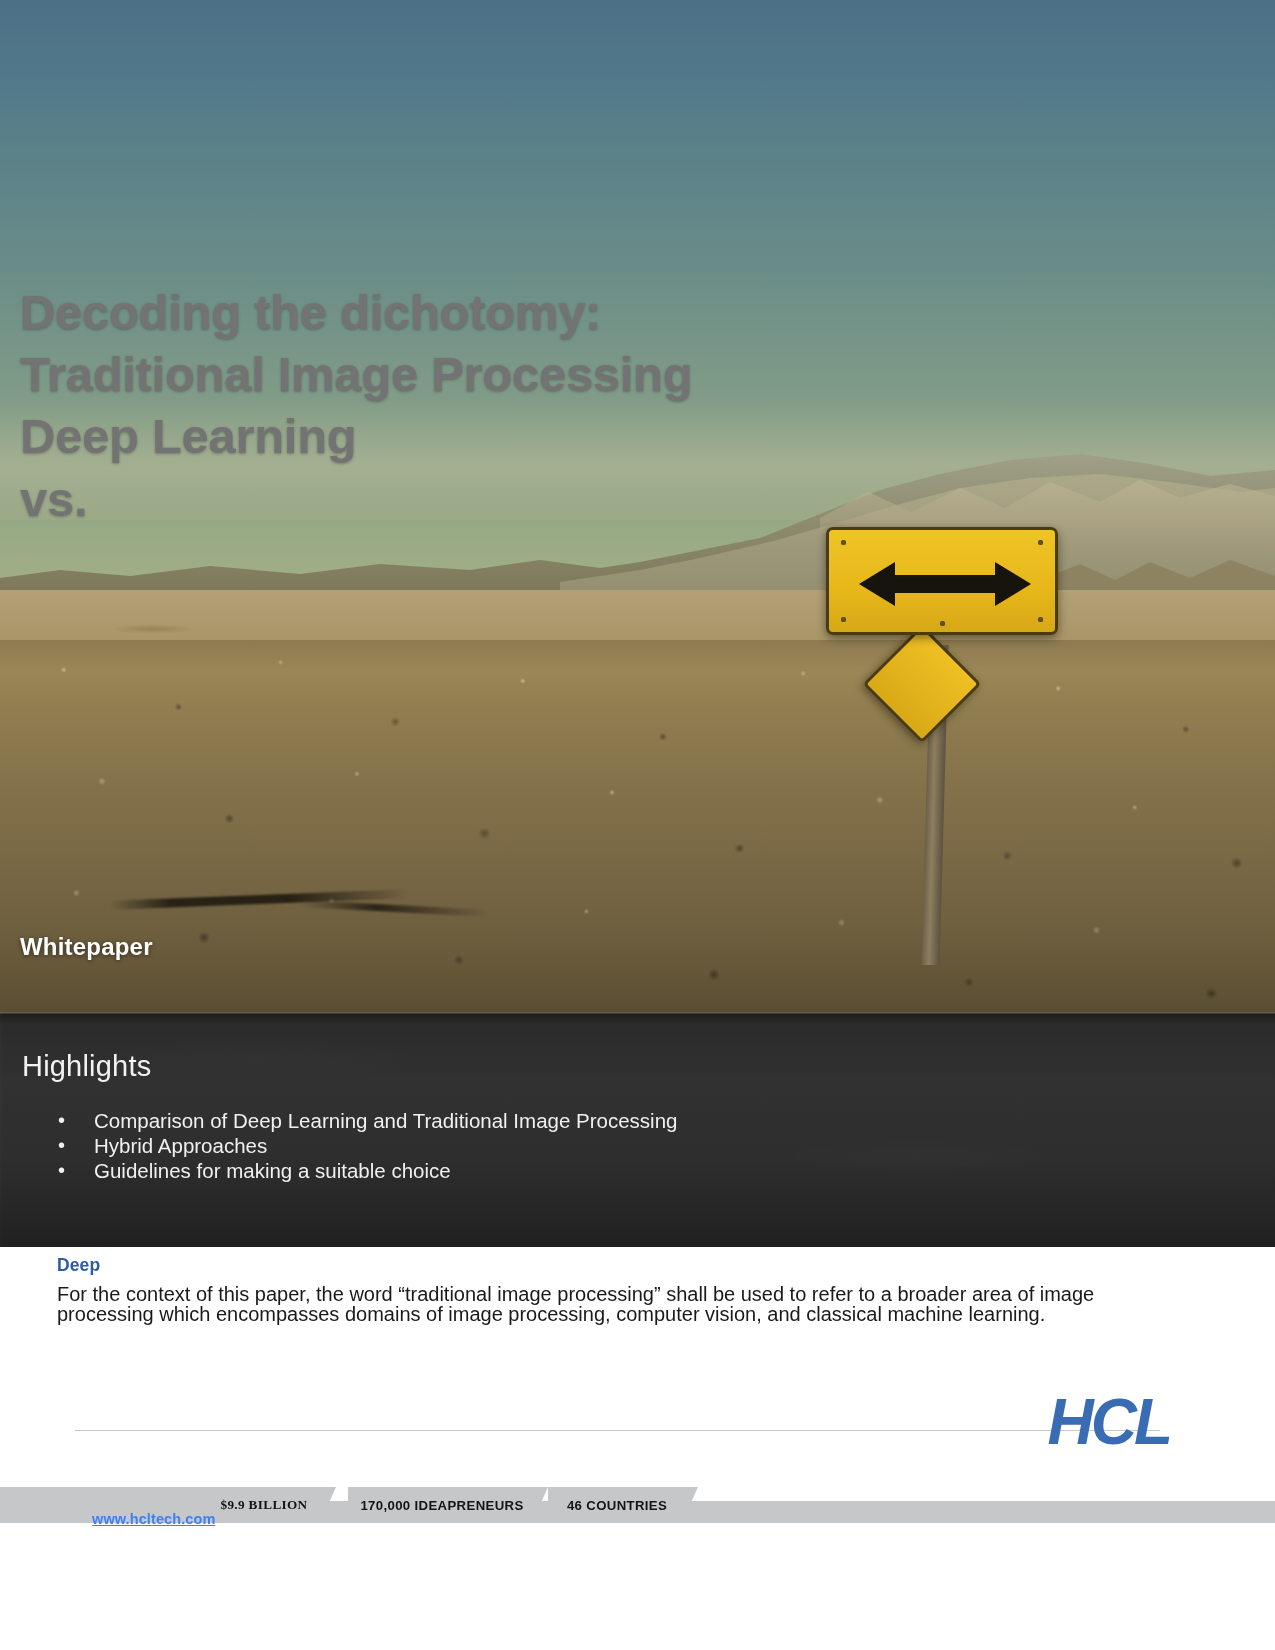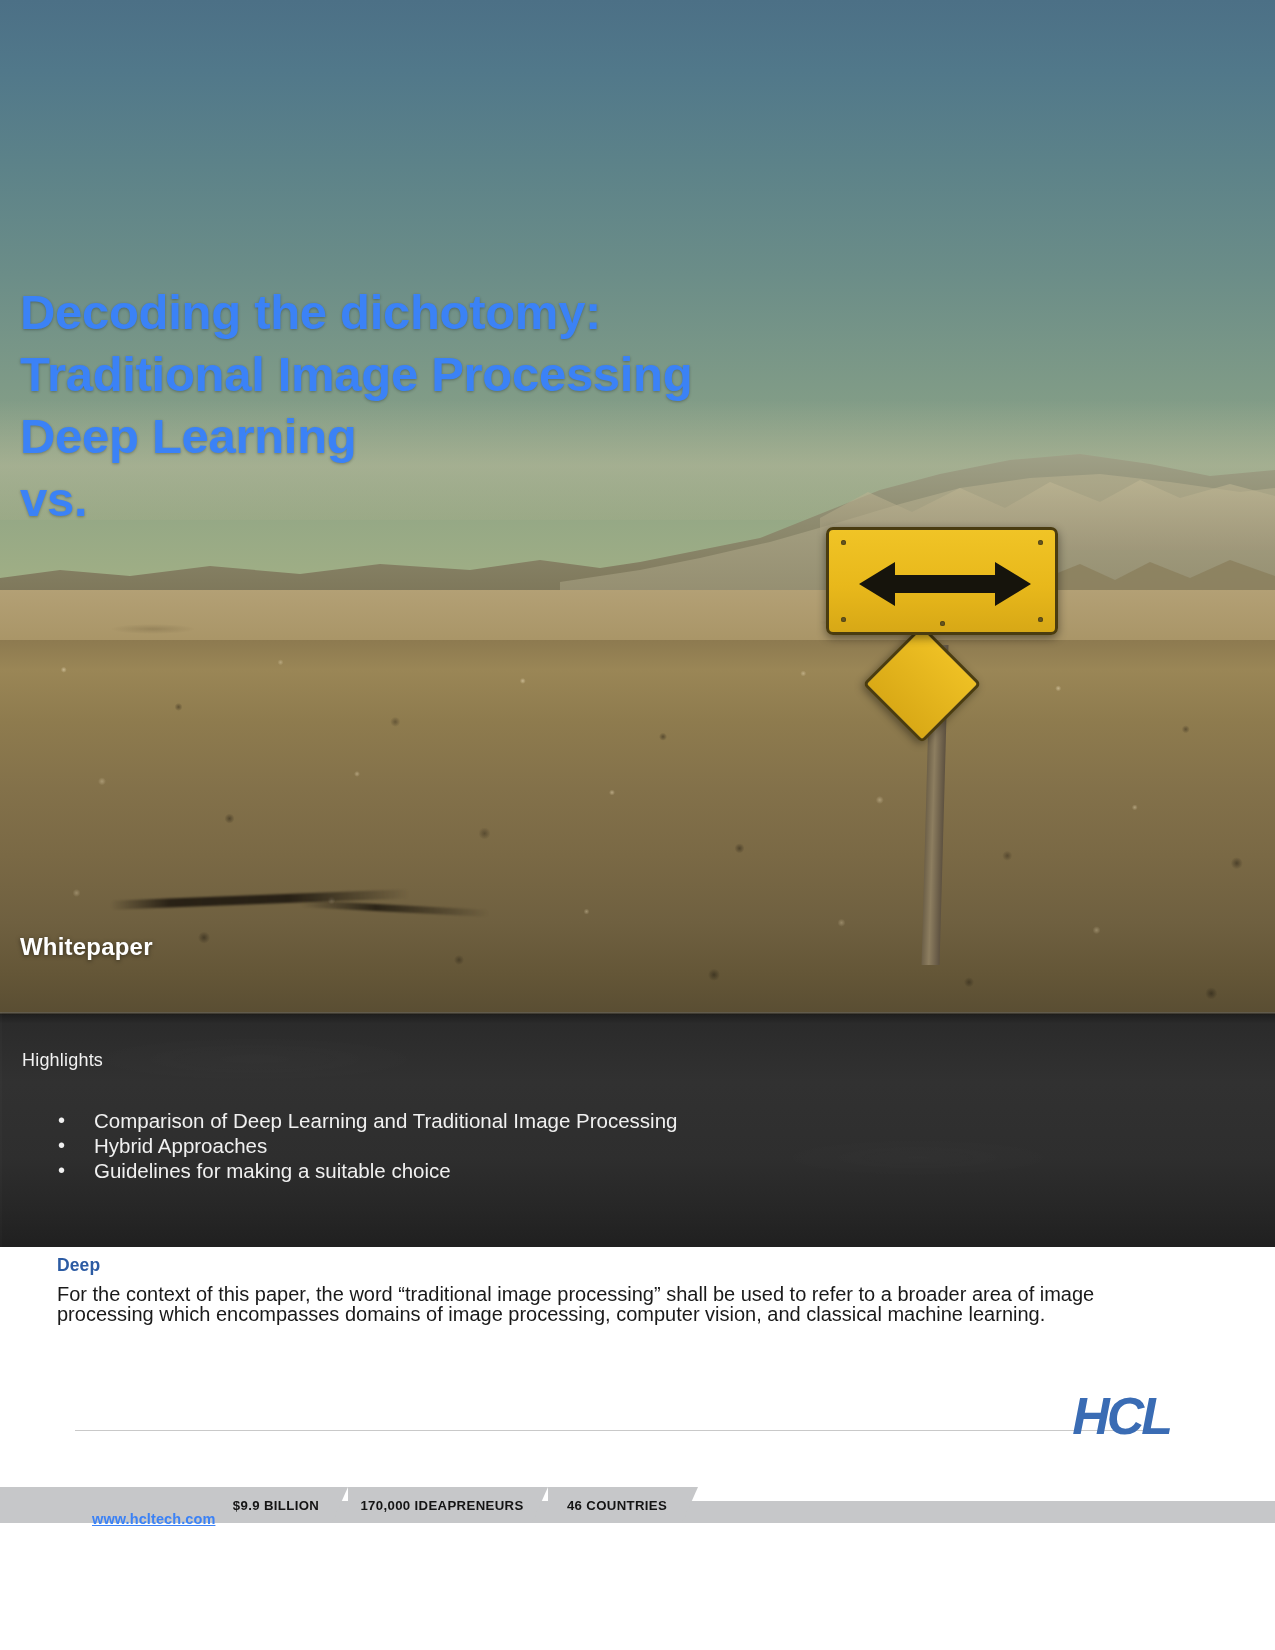--- a/index.html
+++ b/index.html
@@ -92,41 +92,41 @@
   .sign-diamond { position:absolute; left:68px; top:127px; width:84px; height:84px;
     background:linear-gradient(180deg,#eec024,#d9a916);
     border:3px solid #4a3c10; transform:rotate(45deg); border-radius:5px;
     box-shadow:0 3px 9px rgba(0,0,0,.4); }
   .arrow-svg { position:absolute; left:30px; top:30px; }
   .bolt { position:absolute; width:5px; height:5px; border-radius:50%;
     background:#6b5a22; box-shadow:inset 0 0 2px #2b2208; }
 
   
   .hero-title { position:absolute; left:20px; top:281px; width:820px;
-    color:#3b82f6; font-weight:700; font-size:49px; line-height:1.27;
+    color:#737373; font-weight:700; font-size:49px; line-height:1.27;
     font-stretch:condensed; letter-spacing:-.3px;
     text-shadow:0 1px 3px rgba(0,0,0,.28); }
   .hero-title div { white-space:nowrap; }
   .whitepaper { position:absolute; left:20px; top:933px;
     color:#ffffff; font-size:24px; font-weight:700; letter-spacing:.2px;
     text-shadow:0 1px 4px rgba(0,0,0,.5); }
 
   
   .dark-band { position:absolute; left:0; top:1012px; width:1275px; height:235px;
     background:linear-gradient(180deg,#1c1c1c 0%, #2b2b2b 5%, #313131 30%, #2e2e2e 62%, #262626 85%, #202020 100%); }
   .band-tex { position:absolute; inset:0; opacity:.5;
     background:
       linear-gradient(90deg, rgba(255,255,255,.03) 0 2px, transparent 2px 70px),
       radial-gradient(ellipse 300px 40px at 20% 20%, rgba(255,255,255,.035), transparent 70%),
       radial-gradient(ellipse 260px 35px at 72% 62%, rgba(255,255,255,.03), transparent 70%); }
   .band-topline { position:absolute; left:0; top:0; width:100%; height:3px;
     background:linear-gradient(180deg, rgba(200,185,150,.5), rgba(0,0,0,.55)); }
 
   .highlights-title { position:absolute; left:22px; top:1050px;
-    color:#f2f2f2; font-size:18px; font-weight:400; letter-spacing:.2px; }
+    color:#f2f2f2; font-size:29px; font-weight:400; letter-spacing:.2px; }
 
   .hl-list { position:absolute; left:46px; top:1108px; width:900px;
     list-style:none; }
   .hl-list li { position:relative; color:#f0f0f0; font-size:20.5px;
     line-height:25px; padding-left:48px; }
   .hl-list li .bullet { position:absolute; left:12px; top:0;
     color:#f0f0f0; font-size:20px; line-height:25px; }
 
   .photo-credit { position:absolute; right:22px; top:1227px; width:420px;
     text-align:right; color:#e4c49b; font-size:15.5px; line-height:19px; }
@@ -134,21 +134,21 @@
   
   .note-head { position:absolute; left:57px; top:1255px;
     color:#2c5ba3; font-size:17.5px; font-weight:700; letter-spacing:.1px; }
   .note-body { position:absolute; left:57px; top:1285px; width:1062px;
     color:#1a1a1a; font-size:20px; line-height:19.5px; text-align:left; }
 
   
   .footer-rule { position:absolute; left:75px; top:1430px; width:1085px; height:1px;
     background:#c9c9c9; }
   .hcl-logo { position:absolute; right:105px; top:1390px;
-    color:#3a6cb4; font-size:52px; font-weight:700; font-style:italic;
+    color:#3a6cb4; font-size:64px; font-weight:700; font-style:italic;
     letter-spacing:-3px; line-height:1; }
 
   .banner { position:absolute; left:0; top:1487px; width:1275px; height:44px; }
   .banner-tail { position:absolute; left:0; top:14px; width:1275px; height:22px;
     background:#c6c7c9; }
   .chev { position:absolute; top:0; height:36px; background:#c6c7c9;
     display:flex; align-items:center; justify-content:center;
     color:#141414; font-size:13.2px; font-weight:700; letter-spacing:.35px;
     clip-path:polygon(0 0, 100% 0, calc(100% - 16px) 100%, 0 100%); padding-right:12px; }
   .chev.first { clip-path:polygon(0 0, 100% 0, calc(100% - 16px) 100%, 0 100%); }
@@ -252,19 +252,19 @@
 
   <div class="note-head">Deep</div>
   <div class="note-body">For the context of this paper, the word “traditional image processing” shall be used to refer to a broader area of image processing which encompasses domains of image processing, computer vision, and classical machine learning.</div>
 
   <div class="footer-rule"></div>
   <div class="hcl-logo">HCL</div>
 
   <div class="banner">
     <div class="banner-tail"></div>
     <div class="chev first" style="left:0px;   width:250px;"></div>
-    <div class="chev" style="left:216px; width:132px;">$9.9 BILLION</div>
+    <div class="chev" style="left:204px; width:132px;font-family:Liberation Serif, serif;">$9.9 BILLION</div>
     <div class="chev" style="left:348px; width:200px;">170,000 IDEAPRENEURS</div>
     <div class="chev" style="left:548px; width:150px;">46 COUNTRIES</div>
     <a class="banner-url" href="#">www.hcltech.com</a>
   </div>
 
 </div>
 
 </body></html>

